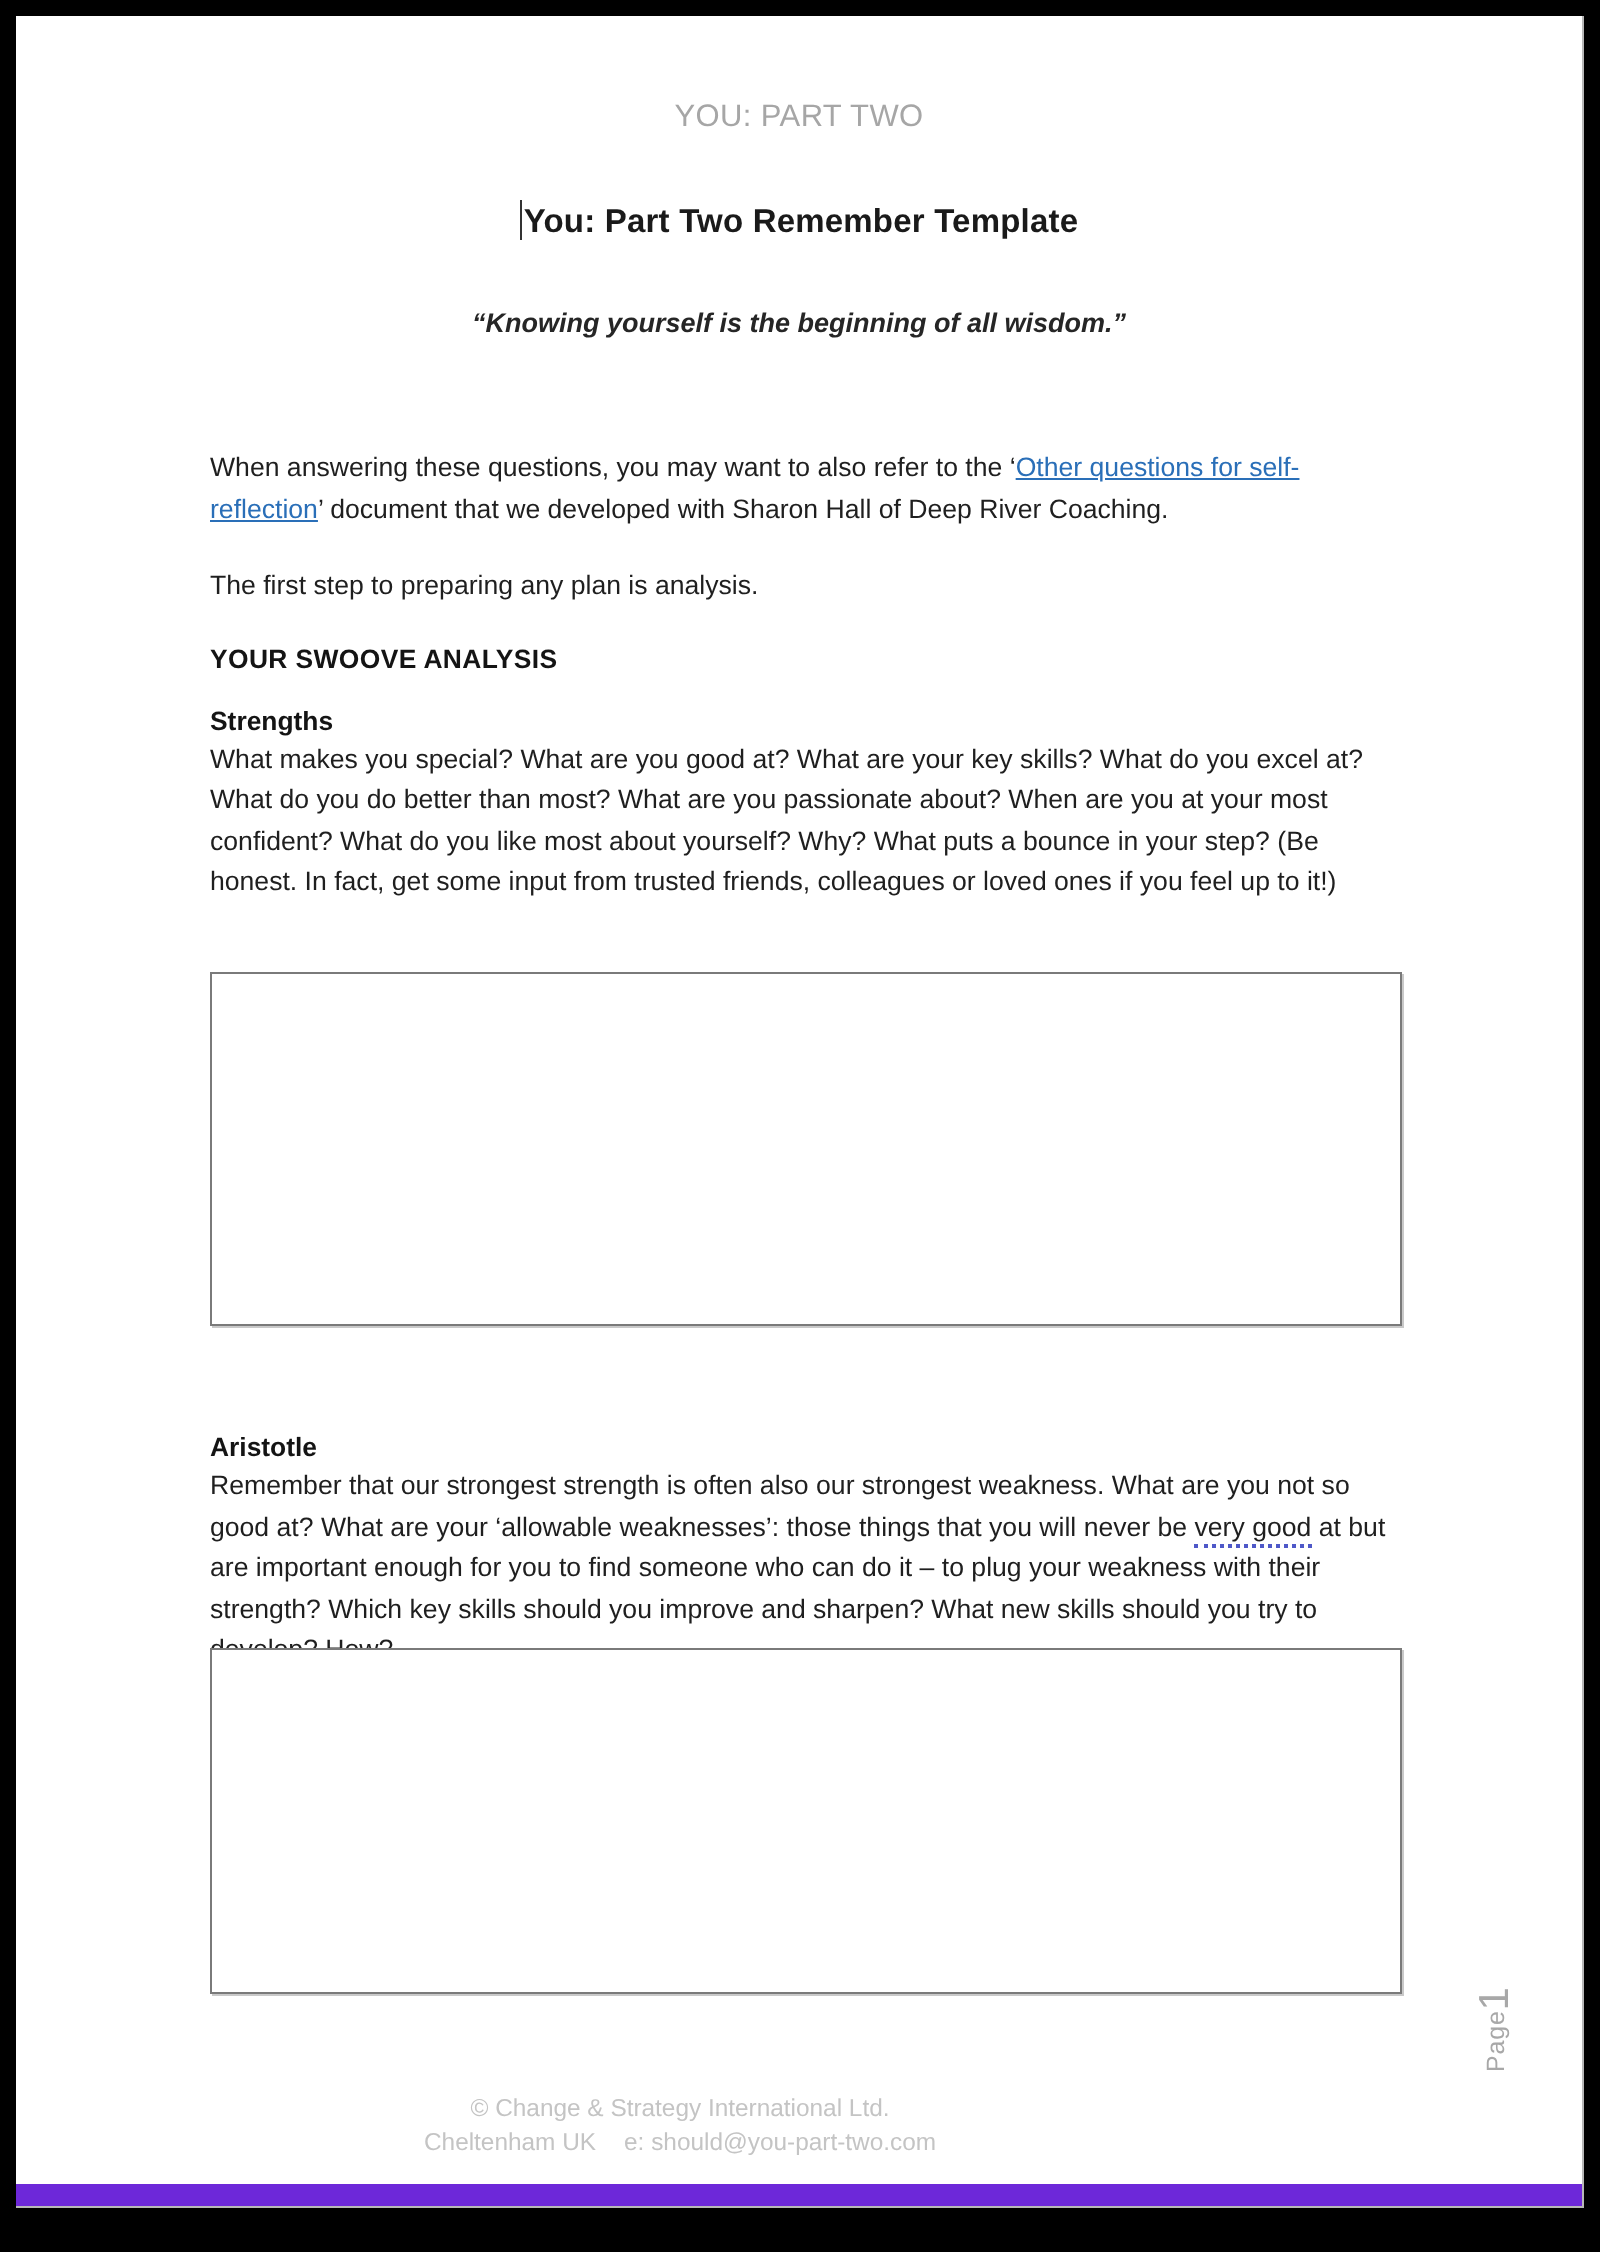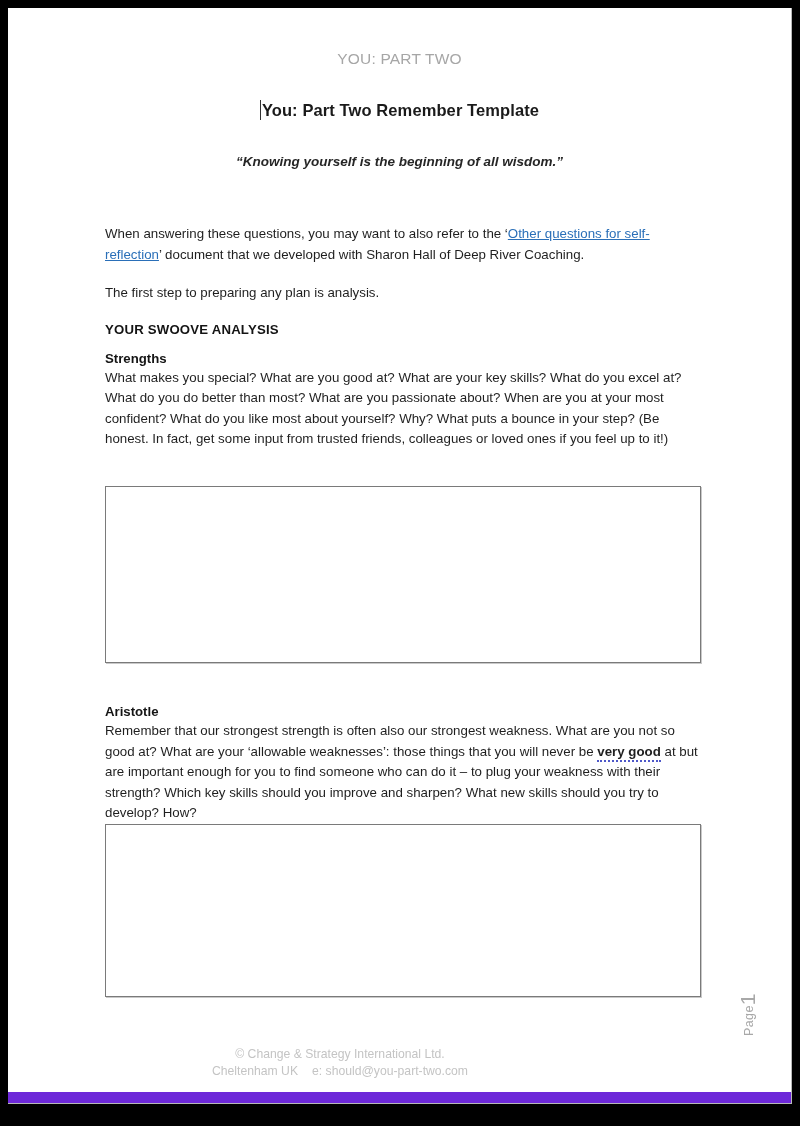--- a/index.html
+++ b/index.html
@@ -120,31 +120,30 @@
 
   .section-head {
     margin: 8px 0 14px 0;
     font-size: 13.2px;
     font-weight: bold;
     color: #141414;
     letter-spacing: 0.2px;
   }
 
   .sub-head {
-    margin: 4px 0 2px 0;
+    margin: 16px 0 2px 0;
     font-size: 13.2px;
     font-weight: bold;
     color: #141414;
   }
 
   .grammar {
     text-decoration: none;
     border-bottom: 2px dotted #4e58c8;
     padding-bottom: 1px;
-    font-weight: bold;
   }
 
   
   .answer-box {
     box-sizing: border-box;
     border: 1px solid #7a7a7a;
     background: #ffffff;
     box-shadow: 1px 1px 0 0 #c9c9c9;
   }
   #box-strengths {

